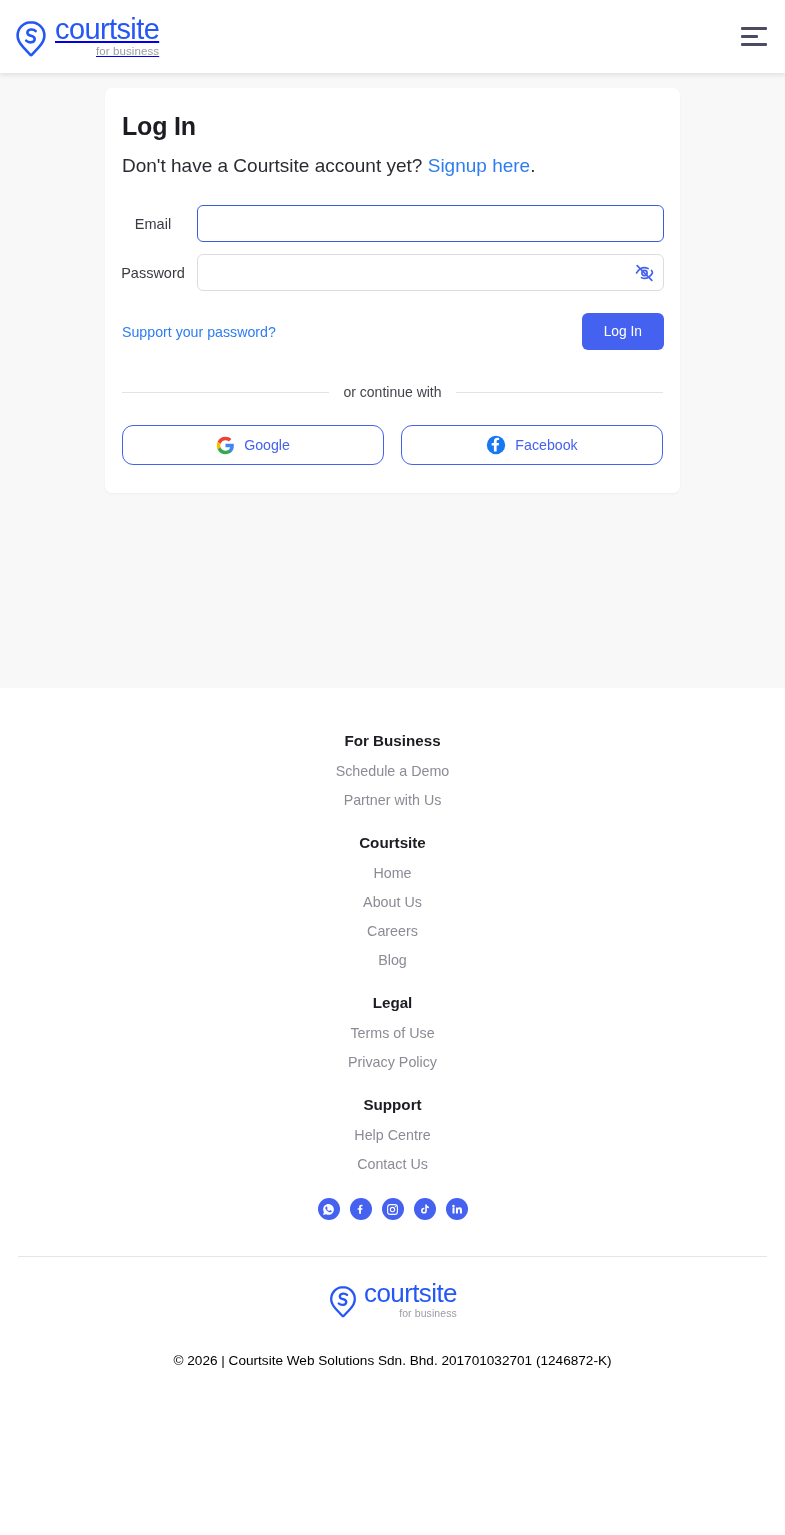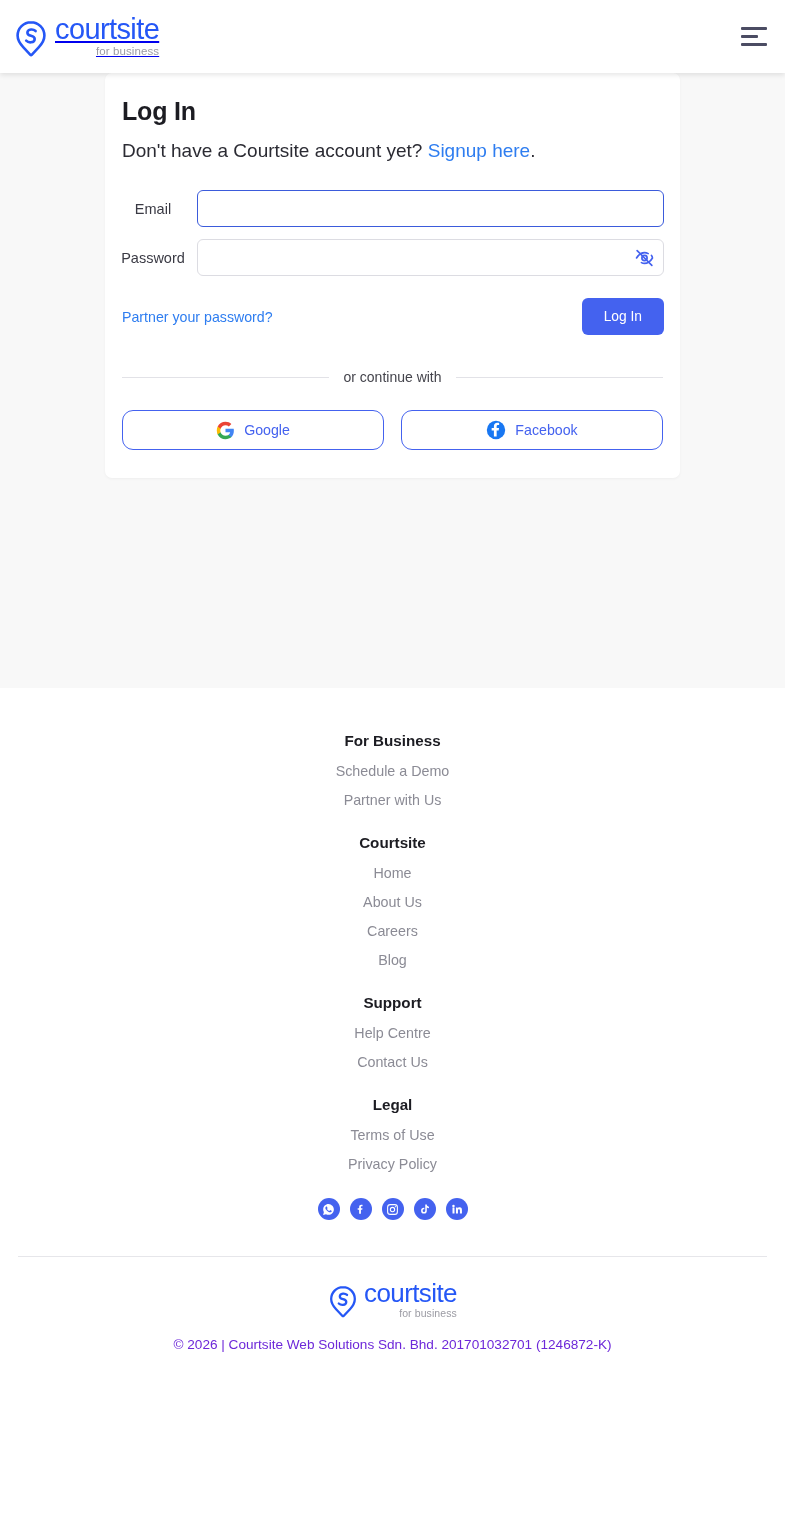--- a/index.html
+++ b/index.html
@@ -48,20 +48,21 @@
     display: block; height: 3.4px; border-radius: 1px; background: #4b4c63;
   }
   .hamburger span:nth-child(1) { width: 26px; }
   .hamburger span:nth-child(2) { width: 17px; }
   .hamburger span:nth-child(3) { width: 26px; }
 
   
   .main {
     background: #f8f8f8;
     height: 615px;
+    padding-top: 15px;
   }
   .card {
     width: 575px;
     margin: 0 auto;
     background: #ffffff;
     border-radius: 7px;
     padding: 24px 16px 28px 16px;
     box-shadow: 0 1px 3px rgba(0,0,0,0.045);
   }
   .card-title {
@@ -224,23 +225,23 @@
     display: flex;
     align-items: flex-end;
     justify-content: center;
     gap: 6px;
     margin-top: 23px;
   }
   .footer-brand .brand-mark { width: 30px; height: 34px; }
   .footer-brand .brand-word { font-size: 26px; }
   .footer-brand .brand-sub { font-size: 10.5px; }
   .copyright {
-    margin-top: 18px;
+    margin-top: 34px;
     font-size: 13.6px;
-    color: #6d28d9;
+    color: #000000;
   }
 </style>
 </head>
 <body>
 
 <div class="header">
   <a class="brand" href="#">
     <svg class="brand-mark" viewBox="0 0 34 38">
       <path d="M17 2.2C9.6 2.2 3.6 8.2 3.6 15.6c0 5.0 2.6 8.4 5.6 11.6l7.2 7.6c0.35 0.37 0.95 0.37 1.3 0l7.2-7.6c3.0-3.2 5.5-6.6 5.5-11.6C30.4 8.2 24.4 2.2 17 2.2z" fill="none" stroke="#2557f6" stroke-width="2.6"></path>
       <path d="M21.6 11.0c-1.2-1.1-3.0-1.7-4.7-1.5-2.0 0.25-3.5 1.6-3.5 3.2 0 1.7 1.5 2.6 3.6 3.1 2.1 0.5 3.7 1.4 3.7 3.2 0 1.7-1.6 3.1-3.7 3.3-1.8 0.2-3.6-0.4-4.8-1.6" fill="none" stroke="#2557f6" stroke-width="2.6" stroke-linecap="round"></path>
@@ -280,21 +281,21 @@
             <svg viewBox="0 0 24 24" width="21" height="21" fill="none" stroke="#4462ef" stroke-width="1.9" stroke-linecap="round">
               <path d="M2.9 12S6.6 5.8 12 5.8c1.6 0 3.0 0.5 4.2 1.2M20.0 9.1c0.6 0.8 1.1 1.7 1.1 2.9 0 0-3.7 6.2-9.1 6.2-1.3 0-2.5-0.35-3.5-0.9"></path>
               <circle cx="12" cy="12" r="3.0"></circle>
               <path d="M3.6 3.6l16.8 16.8"></path>
             </svg>
           </button>
         </div>
       </div>
 
       <div class="form-foot">
-        <a class="forgot" href="#">Partner your password?</a>
+        <a class="forgot" href="#">Support your password?</a>
         <button class="btn-login">Log In</button>
       </div>
 
       <div class="divider">
         <span class="divider-text">or continue with</span>
       </div>
 
       <div class="social-row">
         <button class="btn-social">
           <svg width="19" height="19" viewBox="0 0 48 48">
@@ -327,29 +328,29 @@
 
   <div class="fgroup">
     <div class="fgroup-title">Courtsite</div>
     <a href="#">Home</a>
     <a href="#">About Us</a>
     <a href="#">Careers</a>
     <a href="#">Blog</a>
   </div>
 
   <div class="fgroup">
+    <div class="fgroup-title">Legal</div>
+    <a href="#">Terms of Use</a>
+    <a href="#">Privacy Policy</a>
+  </div>
+
+  <div class="fgroup">
     <div class="fgroup-title">Support</div>
     <a href="#">Help Centre</a>
     <a href="#">Contact Us</a>
-  </div>
-
-  <div class="fgroup">
-    <div class="fgroup-title">Legal</div>
-    <a href="#">Terms of Use</a>
-    <a href="#">Privacy Policy</a>
   </div>
 
   <div class="socials">
     <a class="soc" href="#">
       <svg width="13" height="13" viewBox="0 0 24 24" fill="#ffffff">
           <path d="M12.04 2C6.6 2 2.2 6.4 2.2 11.84c0 1.74.46 3.44 1.32 4.93L2 22l5.37-1.4a9.8 9.8 0 004.67 1.19h.01c5.43 0 9.84-4.4 9.84-9.84 0-2.63-1.02-5.1-2.88-6.96A9.77 9.77 0 0012.04 2zm5.72 13.9c-.24.68-1.4 1.3-1.95 1.34-.5.04-1.13.06-1.82-.12-.42-.12-.96-.3-1.65-.6-2.9-1.26-4.8-4.2-4.95-4.4-.14-.2-1.18-1.57-1.18-3s.75-2.13 1.02-2.42c.27-.3.58-.37.78-.37h.56c.18 0 .42-.07.66.5.24.6.83 2.03.9 2.18.08.15.13.32.03.52-.1.2-.15.32-.3.5-.15.17-.31.38-.44.51-.15.15-.3.31-.13.6.17.3.76 1.25 1.63 2.02 1.12 1 2.06 1.3 2.36 1.45.3.15.47.13.64-.08.17-.2.74-.86.94-1.16.2-.3.4-.25.66-.15.27.1 1.7.8 1.99.95.29.15.48.22.55.34.07.13.07.72-.17 1.4z"></path>
         </svg>
     </a>
     <a class="soc" href="#">
       <svg width="13" height="13" viewBox="0 0 24 24" fill="#ffffff">

